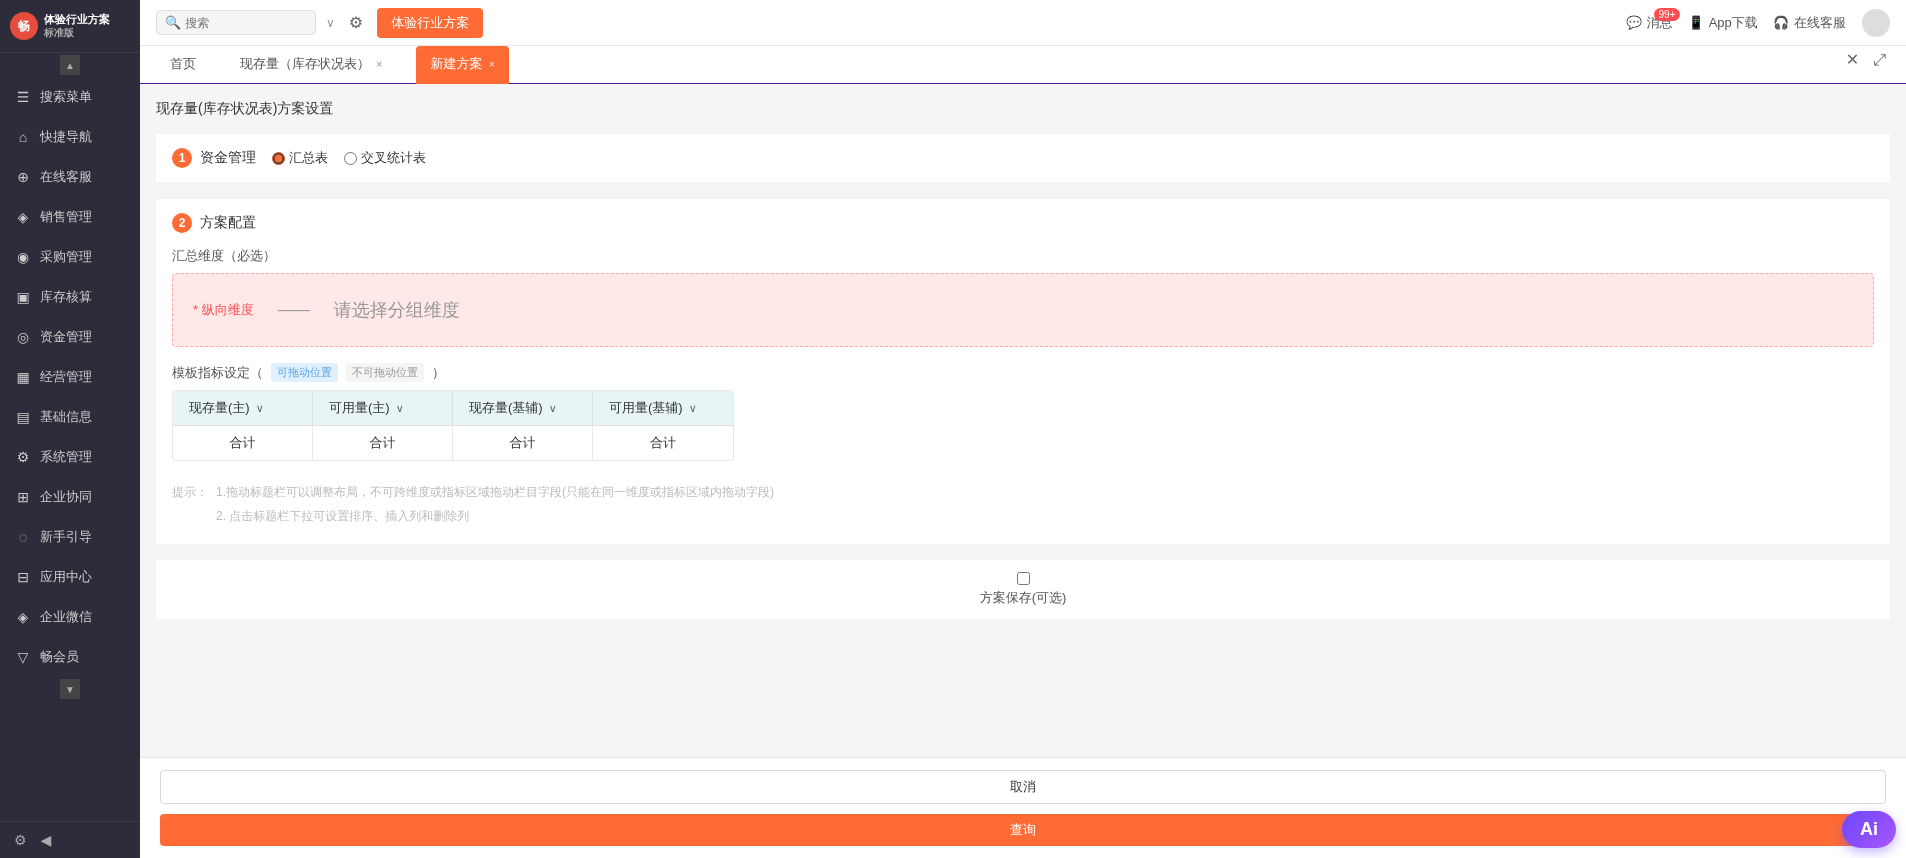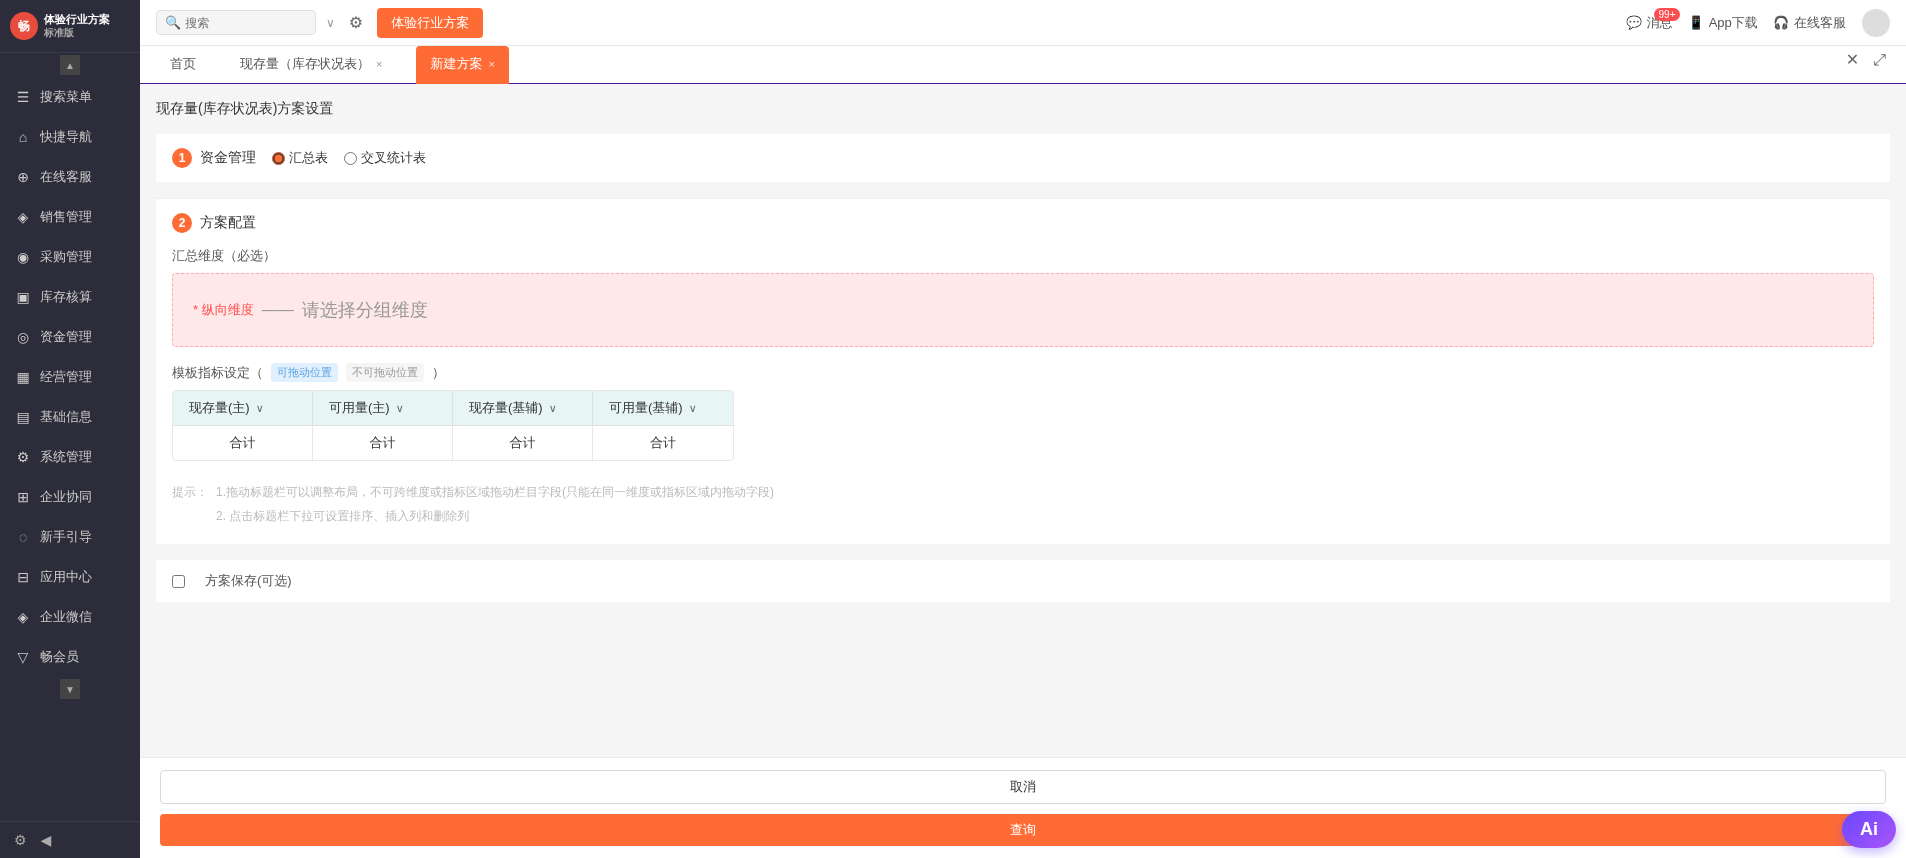--- a/index.html
+++ b/index.html
@@ -167,20 +167,21 @@
     .section-body { padding: 0 16px 16px 16px; }
     .field-label { font-size: 13px; color: #555; margin-bottom: 8px; }
 
     
     .dimension-box {
       background: #ffe8e8;
       border: 1px dashed #ffaaaa;
       border-radius: 4px;
       padding: 24px 20px;
       display: flex; align-items: center;
+      gap: 16px;
       min-height: 70px;
     }
     .dim-required { color: #ff4d4f; font-size: 13px; }
     .dim-arrow { color: #999; font-size: 16px; margin: 0 8px; }
     .dim-placeholder { color: #999; font-size: 18px; }
 
     
     .indicator-settings { margin-top: 16px; }
     .indicator-label { font-size: 13px; color: #555; margin-bottom: 0; display: flex; align-items: center; gap: 8px; }
     .draggable-badge {
@@ -222,23 +223,24 @@
     .th-chevron { color: #666; font-size: 11px; cursor: pointer; }
 
     
     .tips-area { margin-top: 16px; color: #bbb; font-size: 12px; line-height: 2; }
     .tips-area .tip-item { display: flex; gap: 8px; }
 
     
     .save-option {
       background: #fff;
       padding: 12px 16px;
-      display: flex; align-items: center; gap: 20px;
+      display: flex; align-items: center; gap: 4px;
       font-size: 13px; color: #555;
       margin-top: 8px;
+      flex-direction: column;
     }
     .save-checkbox { accent-color: #ff6b35; }
 
     
     .footer-bar {
       background: #fff;
       border-top: 1px solid #e8e8e8;
       padding: 12px 20px;
       display: flex;
       justify-content: flex-end;

